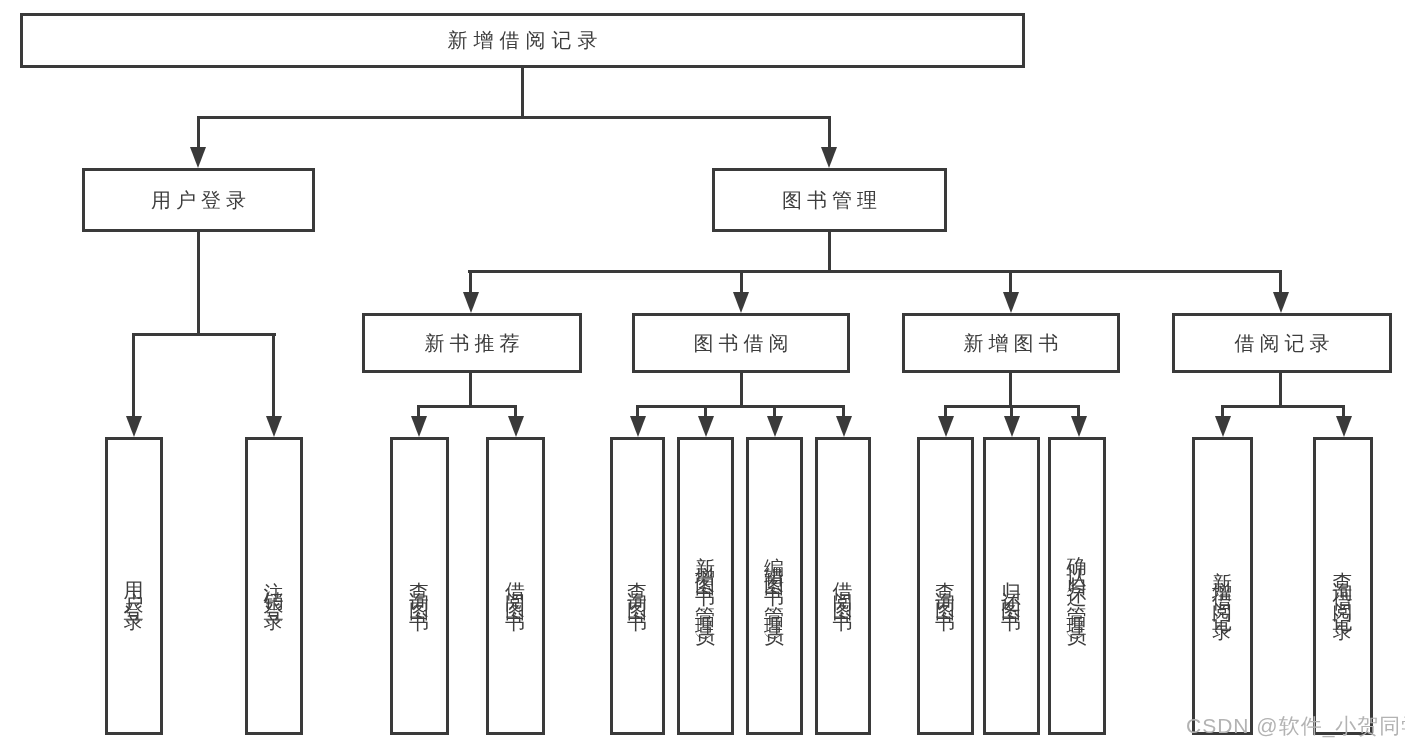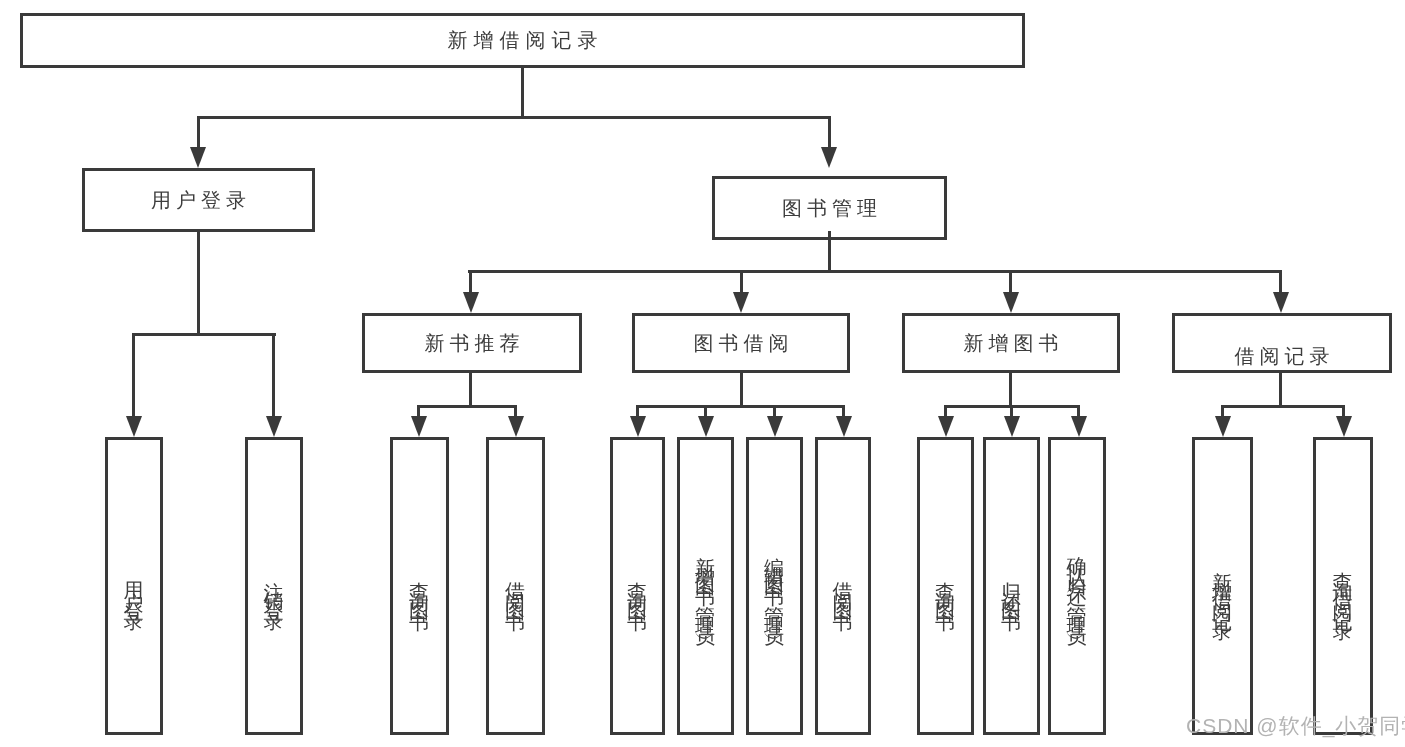--- a/index.html
+++ b/index.html
@@ -79,21 +79,21 @@
   <div class="ln" style="left:521px; top:66px; width:3px; height:53px;"></div>
   <div class="ln" style="left:197px; top:116px; width:634px; height:3px;"></div>
   <div class="ln" style="left:197px; top:116px; width:3px; height:33px;"></div>
   <div class="ah" style="left:190px; top:147px;"></div>
   <div class="ln" style="left:828px; top:116px; width:3px; height:33px;"></div>
   <div class="ah" style="left:821px; top:147px;"></div>
 
   <div class="box" style="left:82px; top:168px; width:233px; height:64px;">
     <span>用户登录</span>
   </div>
-  <div class="box" style="left:712px; top:176px; width:235px; height:64px;">
+  <div class="box" style="left:712px; top:168px; width:235px; height:64px;">
     <span>图书管理</span>
   </div>
 
   <div class="ln" style="left:197px; top:231px; width:3px; height:105px;"></div>
   <div class="ln" style="left:132px; top:333px; width:144px; height:3px;"></div>
   <div class="ln" style="left:132px; top:333px; width:3px; height:84px;"></div>
   <div class="ah" style="left:126px; top:416px;"></div>
   <div class="ln" style="left:272px; top:333px; width:3px; height:84px;"></div>
   <div class="ah" style="left:266px; top:416px;"></div>
 
@@ -110,21 +110,21 @@
 
   <div class="box" style="left:632px; top:313px; width:218px; height:60px;">
     <span>图书借阅</span>
   </div>
   <div class="box" style="left:362px; top:313px; width:220px; height:60px;">
     <span>新书推荐</span>
   </div>
   <div class="box" style="left:902px; top:313px; width:218px; height:60px;">
     <span>新增图书</span>
   </div>
-  <div class="box" style="left:1172px; top:313px; width:220px; height:60px;align-items:flex-end;">
+  <div class="box" style="left:1172px; top:313px; width:220px; height:60px;">
     <span>借阅记录</span>
   </div>
 
   <div class="ln" style="left:469px; top:371px; width:3px; height:36px;"></div>
   <div class="ln" style="left:417px; top:405px; width:100px; height:3px;"></div>
   <div class="ln" style="left:417px; top:405px; width:3px; height:13px;"></div>
   <div class="ah" style="left:411px; top:416px;"></div>
   <div class="ln" style="left:514px; top:405px; width:3px; height:13px;"></div>
   <div class="ah" style="left:508px; top:416px;"></div>
 

